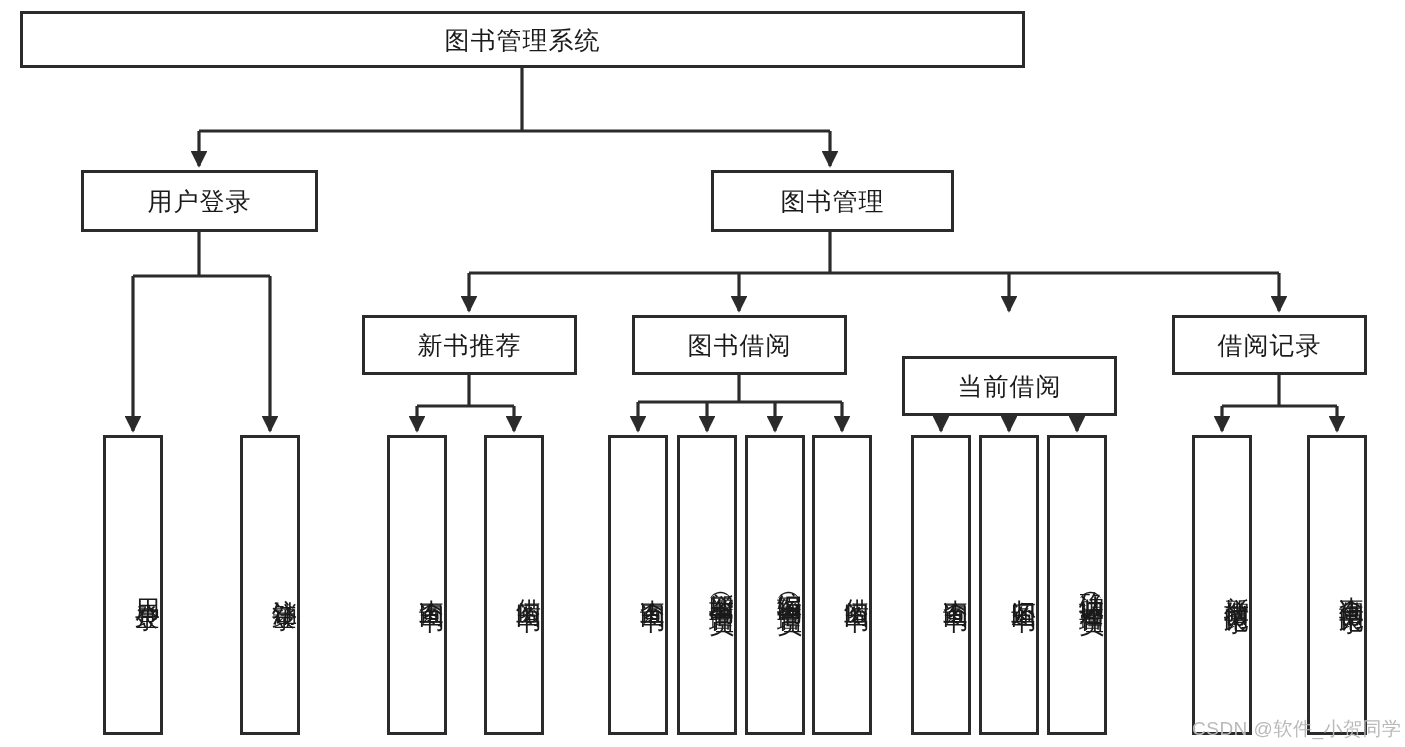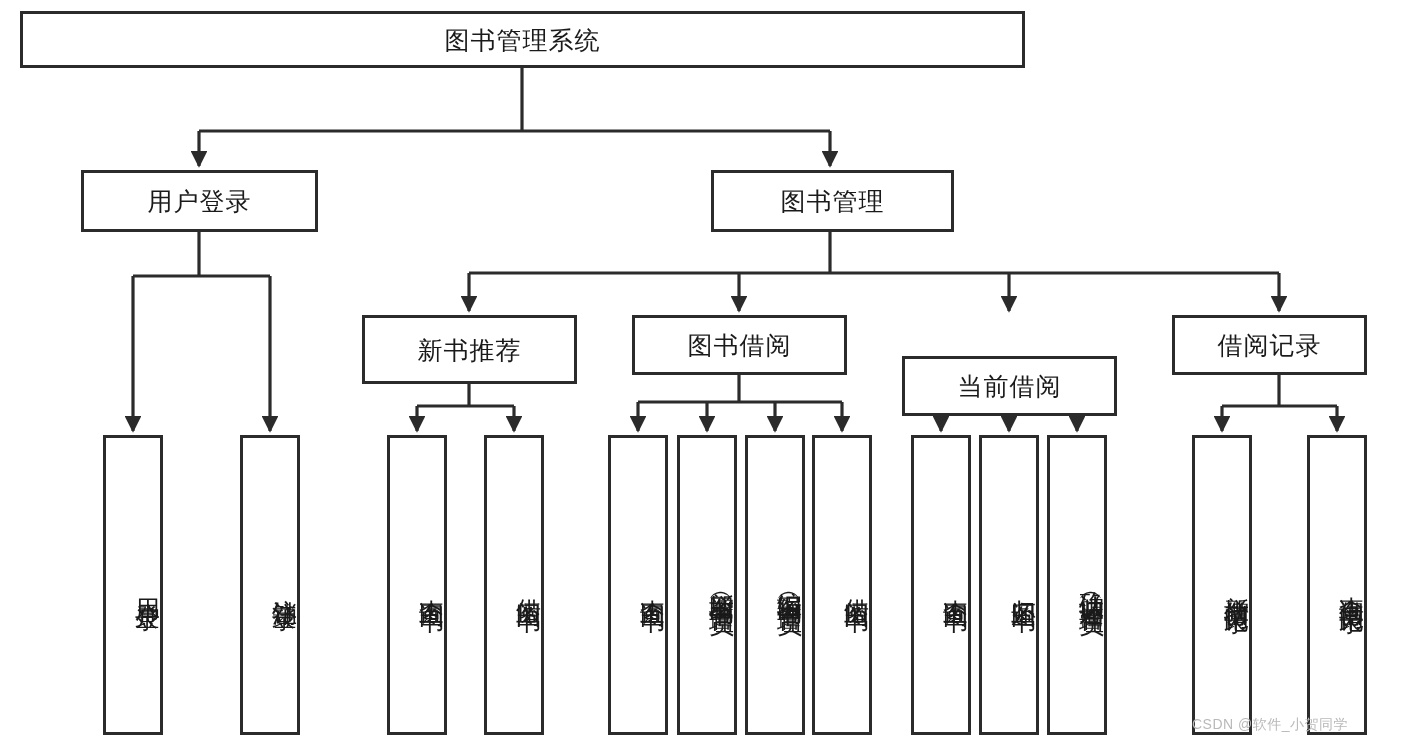--- a/index.html
+++ b/index.html
@@ -55,21 +55,21 @@
     left: 0;
     top: 0;
     width: 1405px;
     height: 747px;
     z-index: 1;
     pointer-events: none;
   }
   .watermark {
     position: absolute;
     z-index: 5;
-    font-size: 14px;
+    font-size: 19px;
     color: #b9b9b9;
     letter-spacing: 0.5px;
     white-space: nowrap;
   }
 </style>
 </head>
 <body>
 
 <div id="canvas">
 
@@ -128,21 +128,21 @@
     <span>图书管理系统</span>
   </div>
 
   <div class="node horiz" style="left:81px; top:170px; width:237px; height:62px;">
     <span>用户登录</span>
   </div>
   <div class="node horiz" style="left:711px; top:170px; width:243px; height:62px;">
     <span>图书管理</span>
   </div>
 
-  <div class="node horiz" style="left:362px; top:315px; width:215px; height:69px;">
+  <div class="node horiz" style="left:362px; top:315px; width:215px; height:60px;">
     <span>新书推荐</span>
   </div>
   <div class="node horiz" style="left:632px; top:315px; width:215px; height:60px;">
     <span>图书借阅</span>
   </div>
   <div class="node horiz" style="left:902px; top:315px; width:215px; height:60px;margin-top:41px;">
     <span>当前借阅</span>
   </div>
   <div class="node horiz" style="left:1172px; top:315px; width:195px; height:60px;">
     <span>借阅记录</span>

